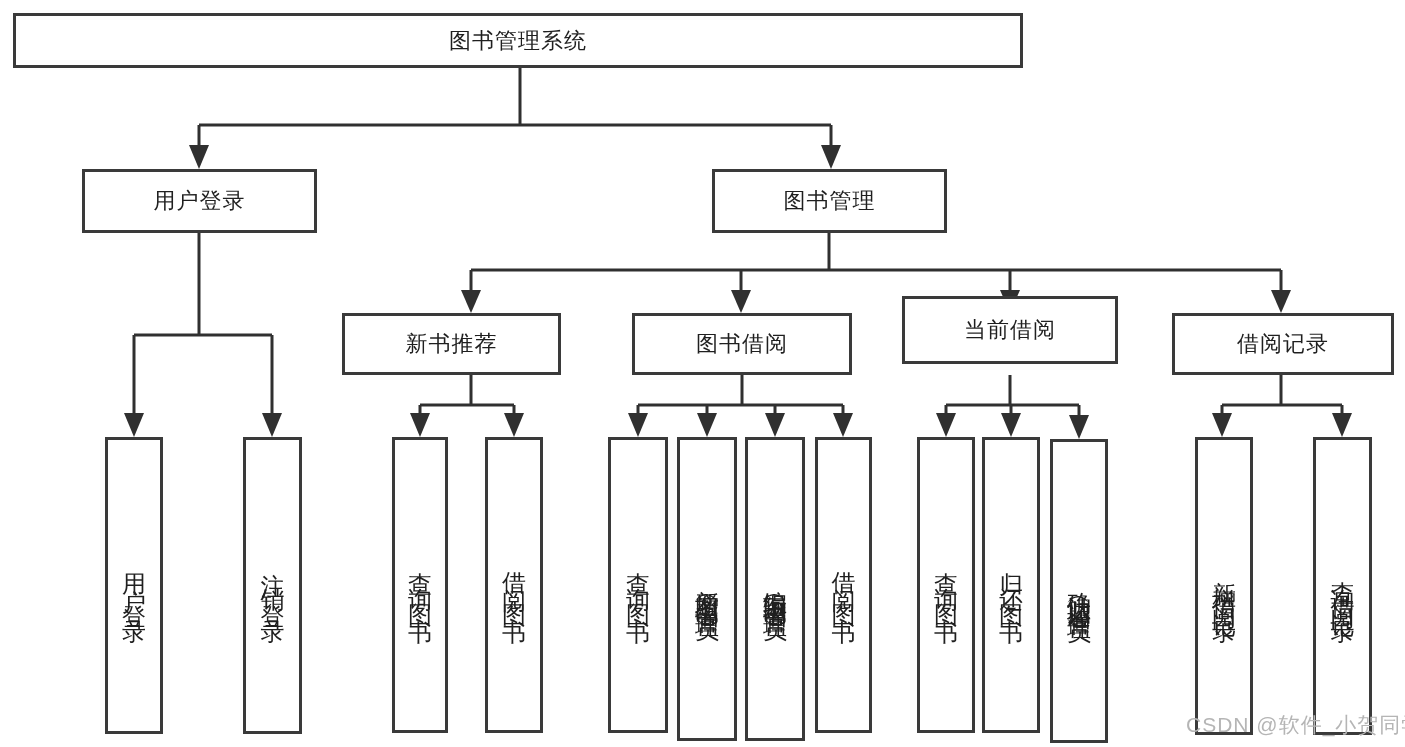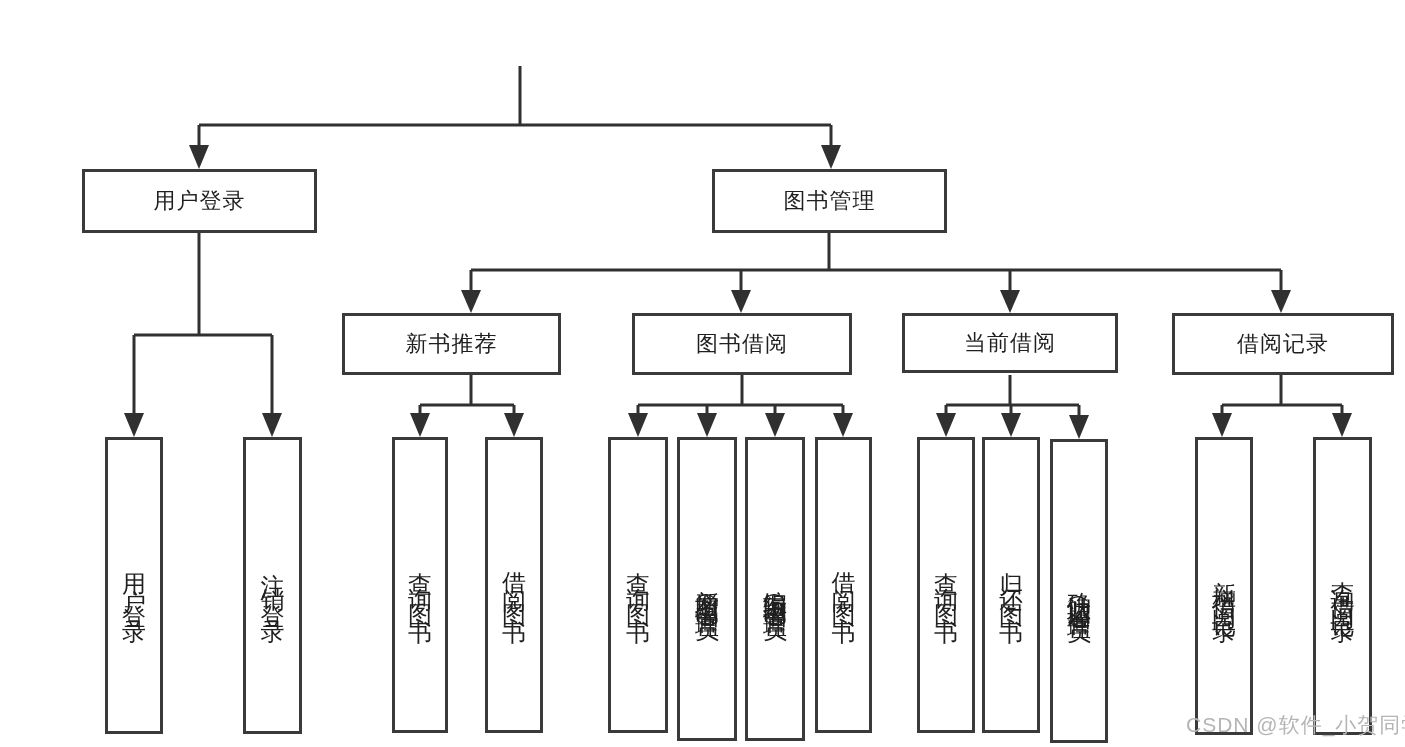--- a/index.html
+++ b/index.html
@@ -72,27 +72,28 @@
     <polygon points="833,413 853,413 843,437"></polygon>
     <path d="M1010 375 V405 M946 405 H1079 M946 405 V416 M1011 405 V416 M1079 405 V418"></path>
     <polygon points="936,413 956,413 946,437"></polygon>
     <polygon points="1001,413 1021,413 1011,437"></polygon>
     <polygon points="1069,415 1089,415 1079,439"></polygon>
     <path d="M1281 375 V405 M1222 405 H1342 M1222 405 V416 M1342 405 V416"></path>
     <polygon points="1212,413 1232,413 1222,437"></polygon>
     <polygon points="1332,413 1352,413 1342,437"></polygon>
   </svg>
 
+  <div class="box hbox" style="left:13px;top:13px;width:1010px;height:55px">图书管理系统</div>
 
   <div class="box hbox" style="left:82px;top:169px;width:235px;height:64px">用户登录</div>
   <div class="box hbox" style="left:712px;top:169px;width:235px;height:64px">图书管理</div>
 
   <div class="box hbox" style="left:342px;top:313px;width:219px;height:62px">新书推荐</div>
   <div class="box hbox" style="left:632px;top:313px;width:220px;height:62px">图书借阅</div>
-  <div class="box hbox" style="left:902px;top:313px;width:216px;height:60px">当前借阅</div>
+  <div class="box hbox" style="left:902px;top:296px;width:216px;height:68px">当前借阅</div>
   <div class="box hbox" style="left:1172px;top:313px;width:222px;height:62px">借阅记录</div>
 
   <div class="box vbox ls-short" style="left:105px;top:437px;width:58px;height:297px">用户登录</div>
   <div class="box vbox ls-short" style="left:243px;top:437px;width:59px;height:297px">注销登录</div>
 
   <div class="box vbox ls-short" style="left:392px;top:437px;width:56px;height:296px">查询图书</div>
   <div class="box vbox ls-short" style="left:485px;top:437px;width:58px;height:296px">借阅图书</div>
 
   <div class="box vbox ls-short" style="left:608px;top:437px;width:60px;height:296px">查询图书</div>
   <div class="box vbox ls-long" style="left:677px;top:437px;width:60px;height:304px">新增图书（管理员）</div>

